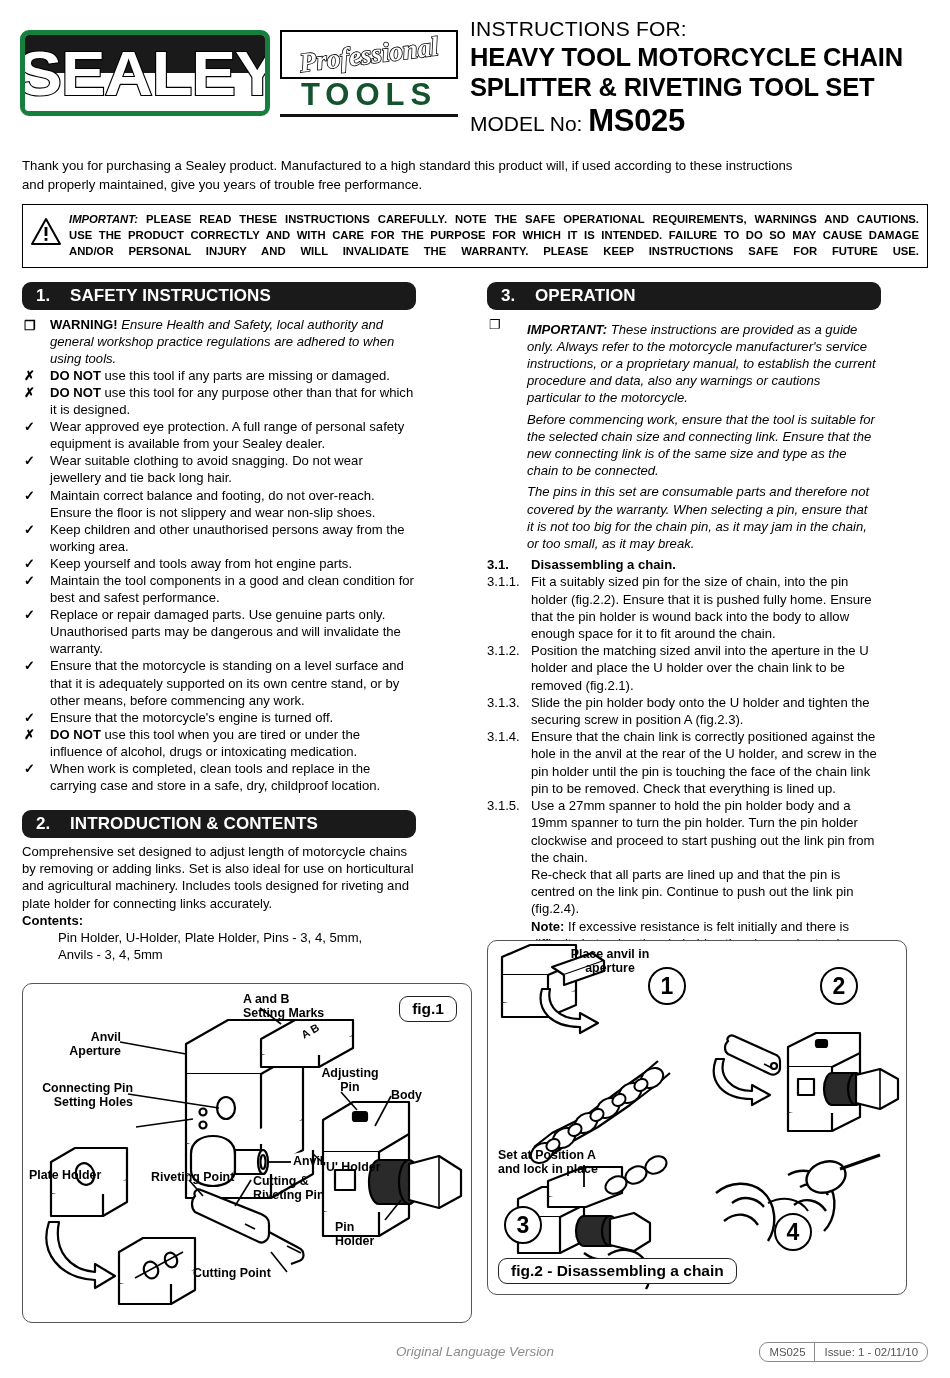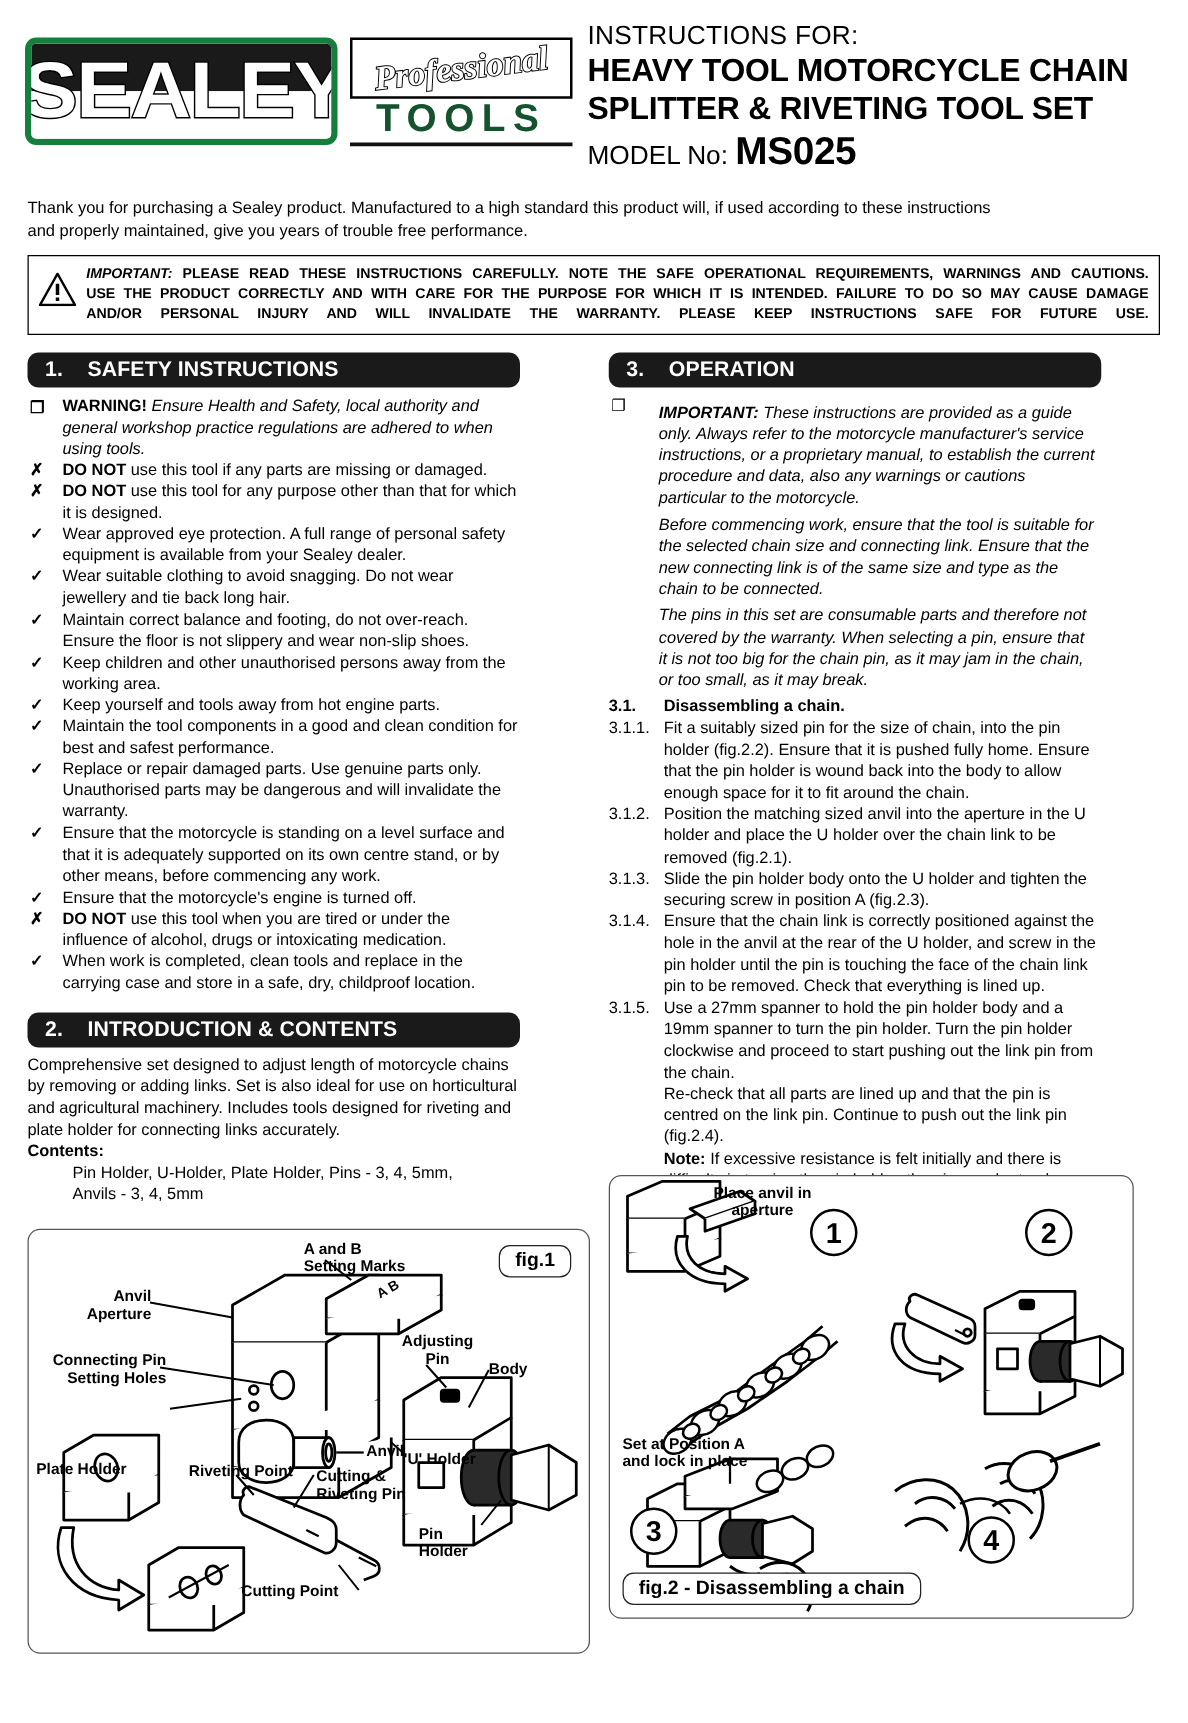--- a/index.html
+++ b/index.html
@@ -513,14 +513,21 @@
 and lock in place</div>
 
     <div class="circ-num" style="left:160px; top:26px;">1</div>
     <div class="circ-num" style="left:332px; top:26px;">2</div>
     <div class="circ-num" style="left:16px; top:265px;">3</div>
     <div class="circ-num" style="left:286px; top:272px;">4</div>
 
     <div class="fig-tag" style="left:10px; bottom:10px;">fig.2 - Disassembling a chain</div>
   </div>
 
+  <div class="footer">
+    <div class="footer-center">Original Language Version</div>
+    <div class="footer-right">
+      <div class="c1">MS025</div>
+      <div class="c2">Issue: 1 - 02/11/10</div>
+    </div>
+  </div>
 
 </div>
 
 </body></html>

